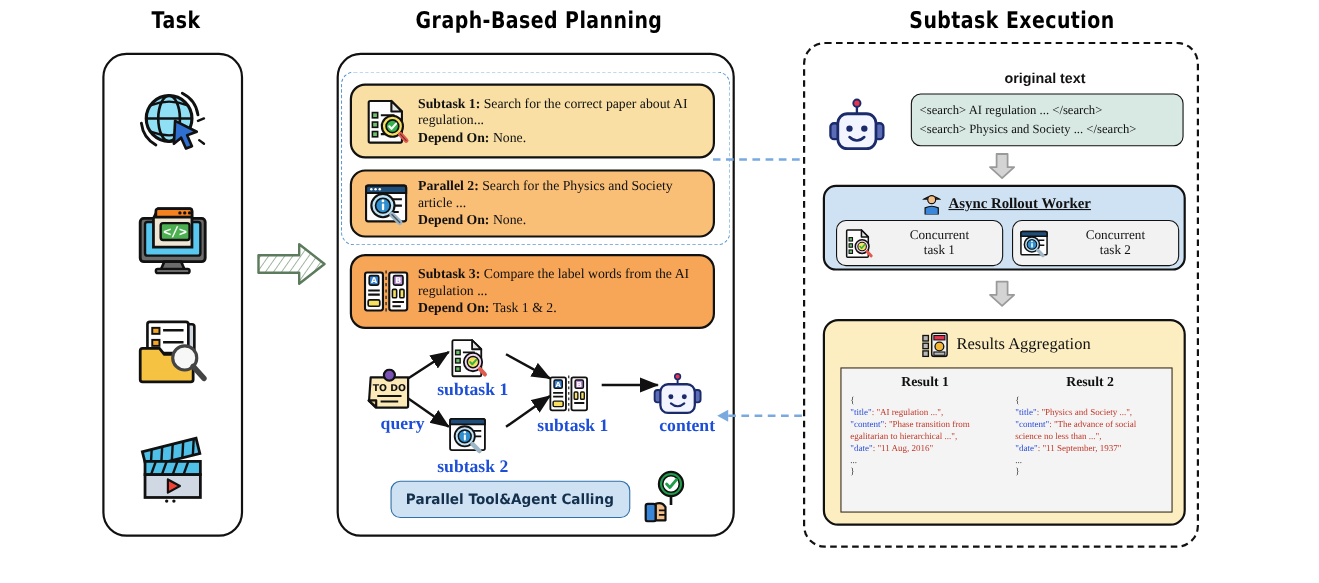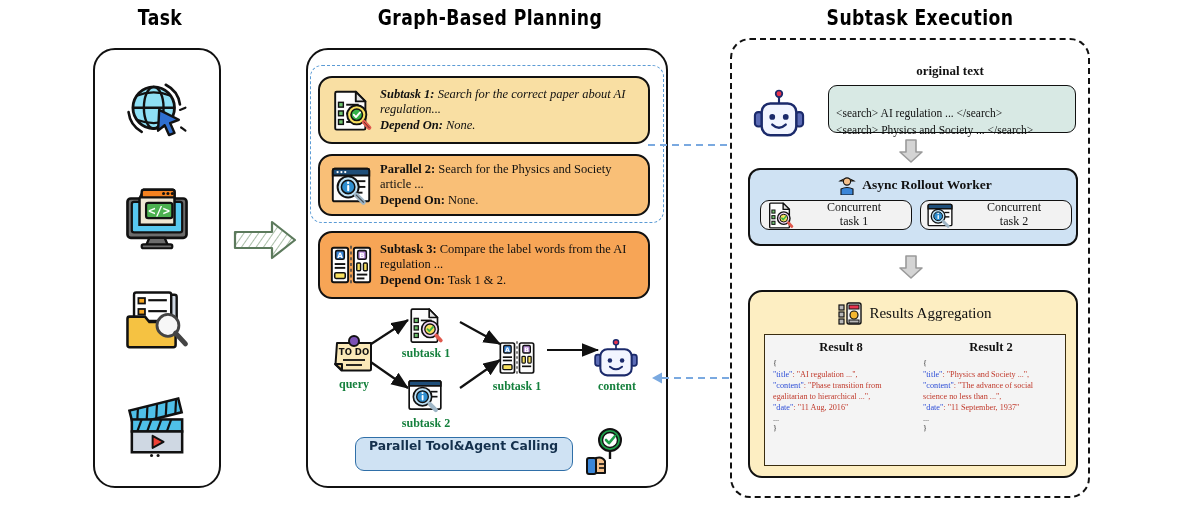--- a/index.html
+++ b/index.html
@@ -46,88 +46,88 @@
   }
   #dashed-group{
     position:absolute;left:310px;top:65px;width:354px;height:158px;
     border:1.8px dashed #5b9bd5;border-radius:12px;box-sizing:border-box;
   }
   .subtask-box{
     position:absolute;left:318px;width:332px;
     border:2px solid #111;border-radius:14px;box-sizing:border-box;
     display:flex;align-items:center;padding:6px 8px;
   }
-  #subtask-1{top:76px;height:68px;background:#f9dfa3;font-style:italic;}
+  #subtask-1{top:76px;height:68px;background:#f9dfa3;}
   #subtask-2{top:154px;height:62px;background:#f9bf77;}
   #subtask-3{top:231px;height:68px;background:#f7a556;}
   .st-icon{width:46px;height:46px;flex:0 0 46px;margin-right:6px;}
   .st-text{
     font-family:"Liberation Serif",serif;font-size:12.5px;line-height:1.22;
     color:#111;
   }
   .st-text b{font-weight:700;}
 
   
   #graph-area{position:absolute;left:310px;top:300px;width:356px;height:120px;}
   .node-label{
     position:absolute;font-family:"Liberation Serif",serif;
-    font-weight:700;font-size:12px;color:#15803d;text-align:center;
+    font-weight:700;font-size:16px;color:#1d4ed8;text-align:right;
     white-space:nowrap;
   }
   .node-icon{position:absolute;}
 
   
   #parallel-box{
     position:absolute;left:355px;top:437px;width:218px;height:34px;
     background:#cfe2f3;border:1.6px solid #2f6fa8;border-radius:9px;
-    display:flex;align-items:flex-start;justify-content:center;
+    display:flex;align-items:center;justify-content:center;
     box-sizing:border-box;
   }
   #parallel-label{
     font-family:"DejaVu Sans",sans-serif;font-weight:700;font-size:13px;
     color:#14304d;transform:scaleX(.95);white-space:nowrap;
   }
   #thumb-icon{position:absolute;left:583px;top:427px;width:44px;height:48px;}
 
   
   #exec-panel{
     position:absolute;left:730px;top:38px;width:360px;height:460px;
     border:2.5px dashed #111;border-radius:20px;background:#fff;
     box-sizing:border-box;
   }
   #orig-text-label{
     position:absolute;left:830px;top:63px;width:240px;text-align:center;
-    font-family:Liberation Serif, serif;font-weight:700;font-size:13px;color:#111;
+    font-family:Liberation Sans, sans-serif;font-weight:700;font-size:13px;color:#111;
   }
   #robot-top{position:absolute;left:753px;top:88px;width:52px;height:52px;}
   #orig-text-box{
     position:absolute;left:828px;top:85px;width:248px;height:48px;
     background:#d8e9e4;border:1.8px solid #111;border-radius:9px;
-    box-sizing:border-box;padding:19px 7px;
+    box-sizing:border-box;padding:7px 7px;
   }
   .mono-line{
     font-family:"Liberation Serif",serif;font-size:11.5px;line-height:1.45;color:#111;
     white-space:nowrap;
   }
 
   .grey-arrow{position:absolute;width:26px;height:26px;}
 
   #worker-box{
     position:absolute;left:748px;top:168px;width:330px;height:78px;
     background:#cfe2f3;border:2px solid #111;border-radius:12px;box-sizing:border-box;
   }
   #worker-title-wrap{
     position:absolute;left:0;top:4px;width:330px;height:22px;
     display:flex;align-items:center;justify-content:center;gap:6px;
   }
   #worker-title{
-    font-family:"Liberation Serif",serif;font-weight:700;font-size:13.5px;color:#111;
+    font-family:"Liberation Serif",serif;font-weight:700;font-size:13.5px;color:#111;text-decoration:underline;
   }
   .conc-box{
-    position:absolute;top:30px;width:152px;height:30px;
+    position:absolute;top:30px;width:152px;height:42px;
     background:#f2f2f2;border:1.6px solid #111;border-radius:9px;
     box-sizing:border-box;display:flex;align-items:center;gap:6px;padding:0 4px;
   }
   #conc-1{left:10px;}
   #conc-2{left:170px;}
   .conc-label{
     font-family:"Liberation Serif",serif;font-size:12px;line-height:1.15;color:#111;
     text-align:center;flex:1;
   }
 
@@ -507,21 +507,21 @@
         <rect x="9" y="2" width="14" height="21" rx="2" fill="#f0f0f0" stroke="#111" stroke-width="1.4"></rect>
         <rect x="11" y="4" width="10" height="4" fill="#e8344e" stroke="#111" stroke-width="1"></rect>
         <circle cx="16" cy="14" r="4" fill="#f5b731" stroke="#111" stroke-width="1.2"></circle>
         <rect x="11" y="19" width="10" height="3" fill="#b8b8b8" stroke="#111" stroke-width="1"></rect>
       </svg>
       <span id="agg-title">Results Aggregation</span>
     </div>
 
     <div id="results-card">
       <div class="result-col">
-        <div class="result-head">Result 8</div>
+        <div class="result-head">Result 1</div>
         <div class="json-line brace">{</div>
         <div class="json-line"><span class="k">"title"</span><span>: "AI regulation ...",</span></div>
         <div class="json-line"><span class="k">"content"</span><span>: "Phase transition from</span></div>
         <div class="json-line">egalitarian to hierarchical ...",</div>
         <div class="json-line"><span class="k">"date"</span><span>: "11 Aug, 2016"</span></div>
         <div class="json-line brace">...</div>
         <div class="json-line brace">}</div>
       </div>
       <div class="result-col">
         <div class="result-head">Result 2</div>

